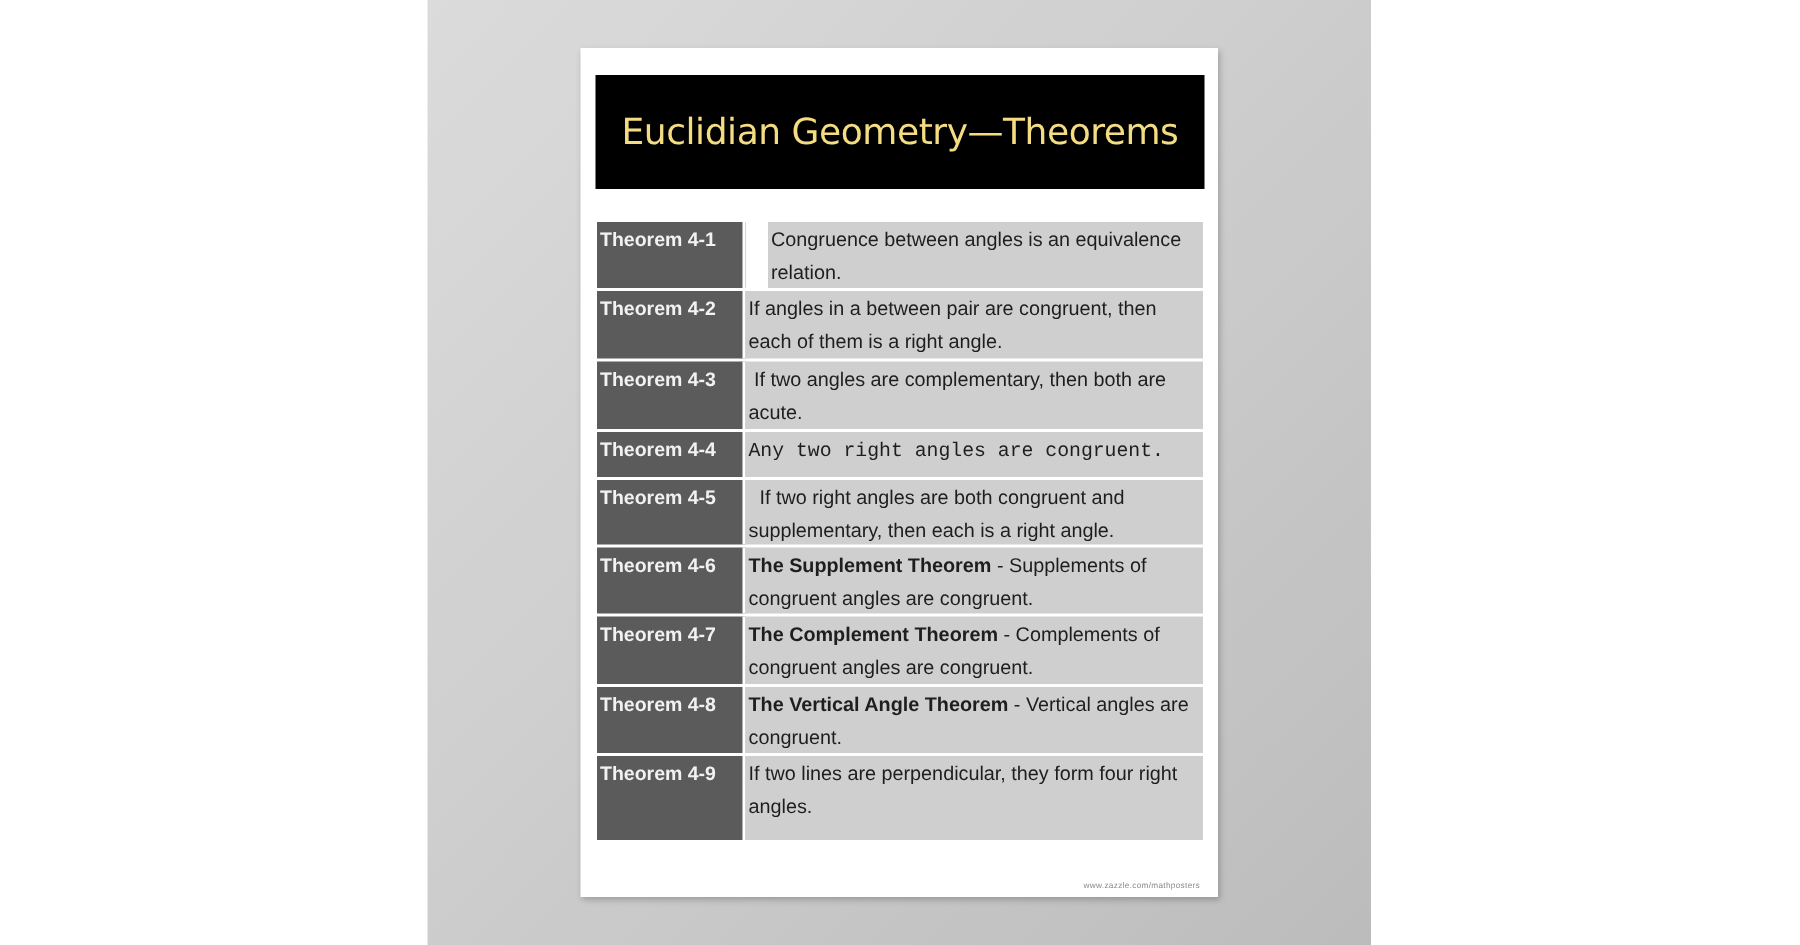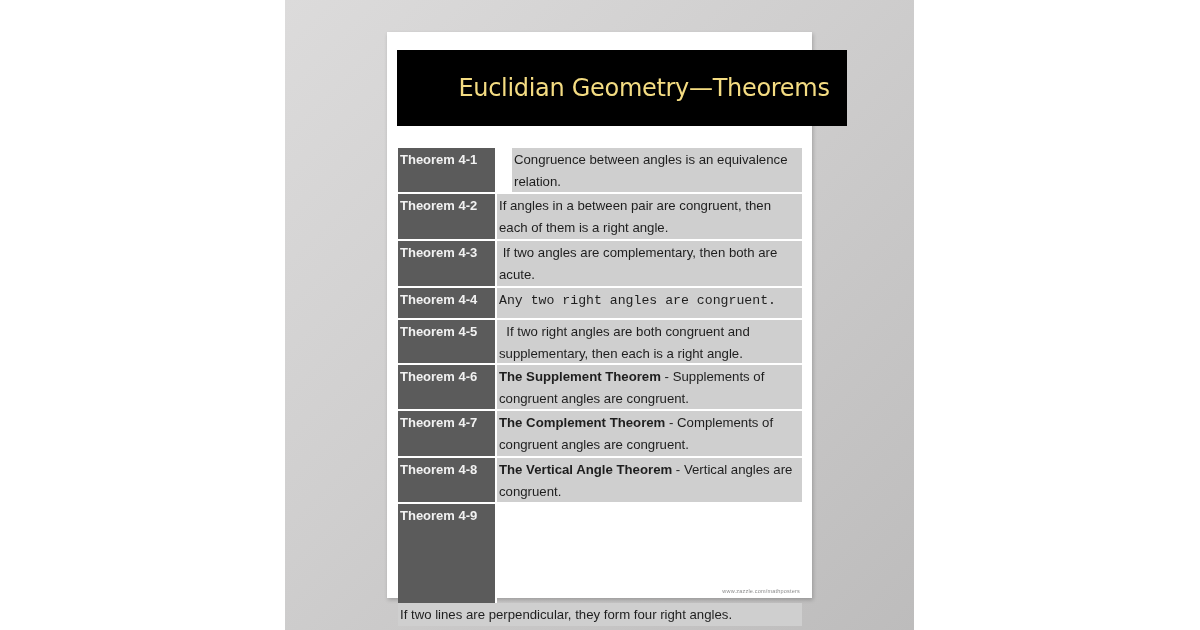--- a/index.html
+++ b/index.html
@@ -37,21 +37,20 @@
     .title-banner {
       position: absolute;
       left: 10px;
       top: 18px;
       width: 406px;
       height: 76px;
       background: #000000;
       display: flex;
       align-items: center;
       justify-content: center;
-      padding-left: 44px;
     }
     .title-text {
       color: #f4dc82;
       font-family: "DejaVu Sans", sans-serif;
       font-size: 24px;
       letter-spacing: -0.3px;
       white-space: nowrap;
     }
     .theorem-table {
       position: absolute;
@@ -135,21 +134,21 @@
     <div class="desc"><span class="name">The Supplement Theorem</span><span class="sep"> - </span><span class="text" style="white-space: pre-wrap;">Supplements of congruent angles are congruent.</span></div>
   </div>
         <div class="row" style="height: 47px;">
     <div class="label">Theorem 4-7</div>
     <div class="desc"><span class="name">The Complement Theorem</span><span class="sep"> - </span><span class="text" style="white-space: pre-wrap;">Complements of congruent angles are congruent.</span></div>
   </div>
         <div class="row" style="height: 46px;">
     <div class="label">Theorem 4-8</div>
     <div class="desc"><span class="name">The Vertical Angle Theorem</span><span class="sep"> - </span><span class="text" style="white-space: pre-wrap;">Vertical angles are congruent.</span></div>
   </div>
-        <div class="row" style="height: 58px; flex-direction: column;">
+        <div class="row" style="height: 58px;">
     <div class="label">Theorem 4-9</div>
     <div class="desc"><span class="name"></span><span class="sep"></span><span class="text" style="white-space: pre-wrap;">If two lines are perpendicular, they form four right angles.</span></div>
   </div>
       </div>
 
     <div class="footer-url">www.zazzle.com/mathposters</div>
   </div>
 </div>
 
 </body></html>

